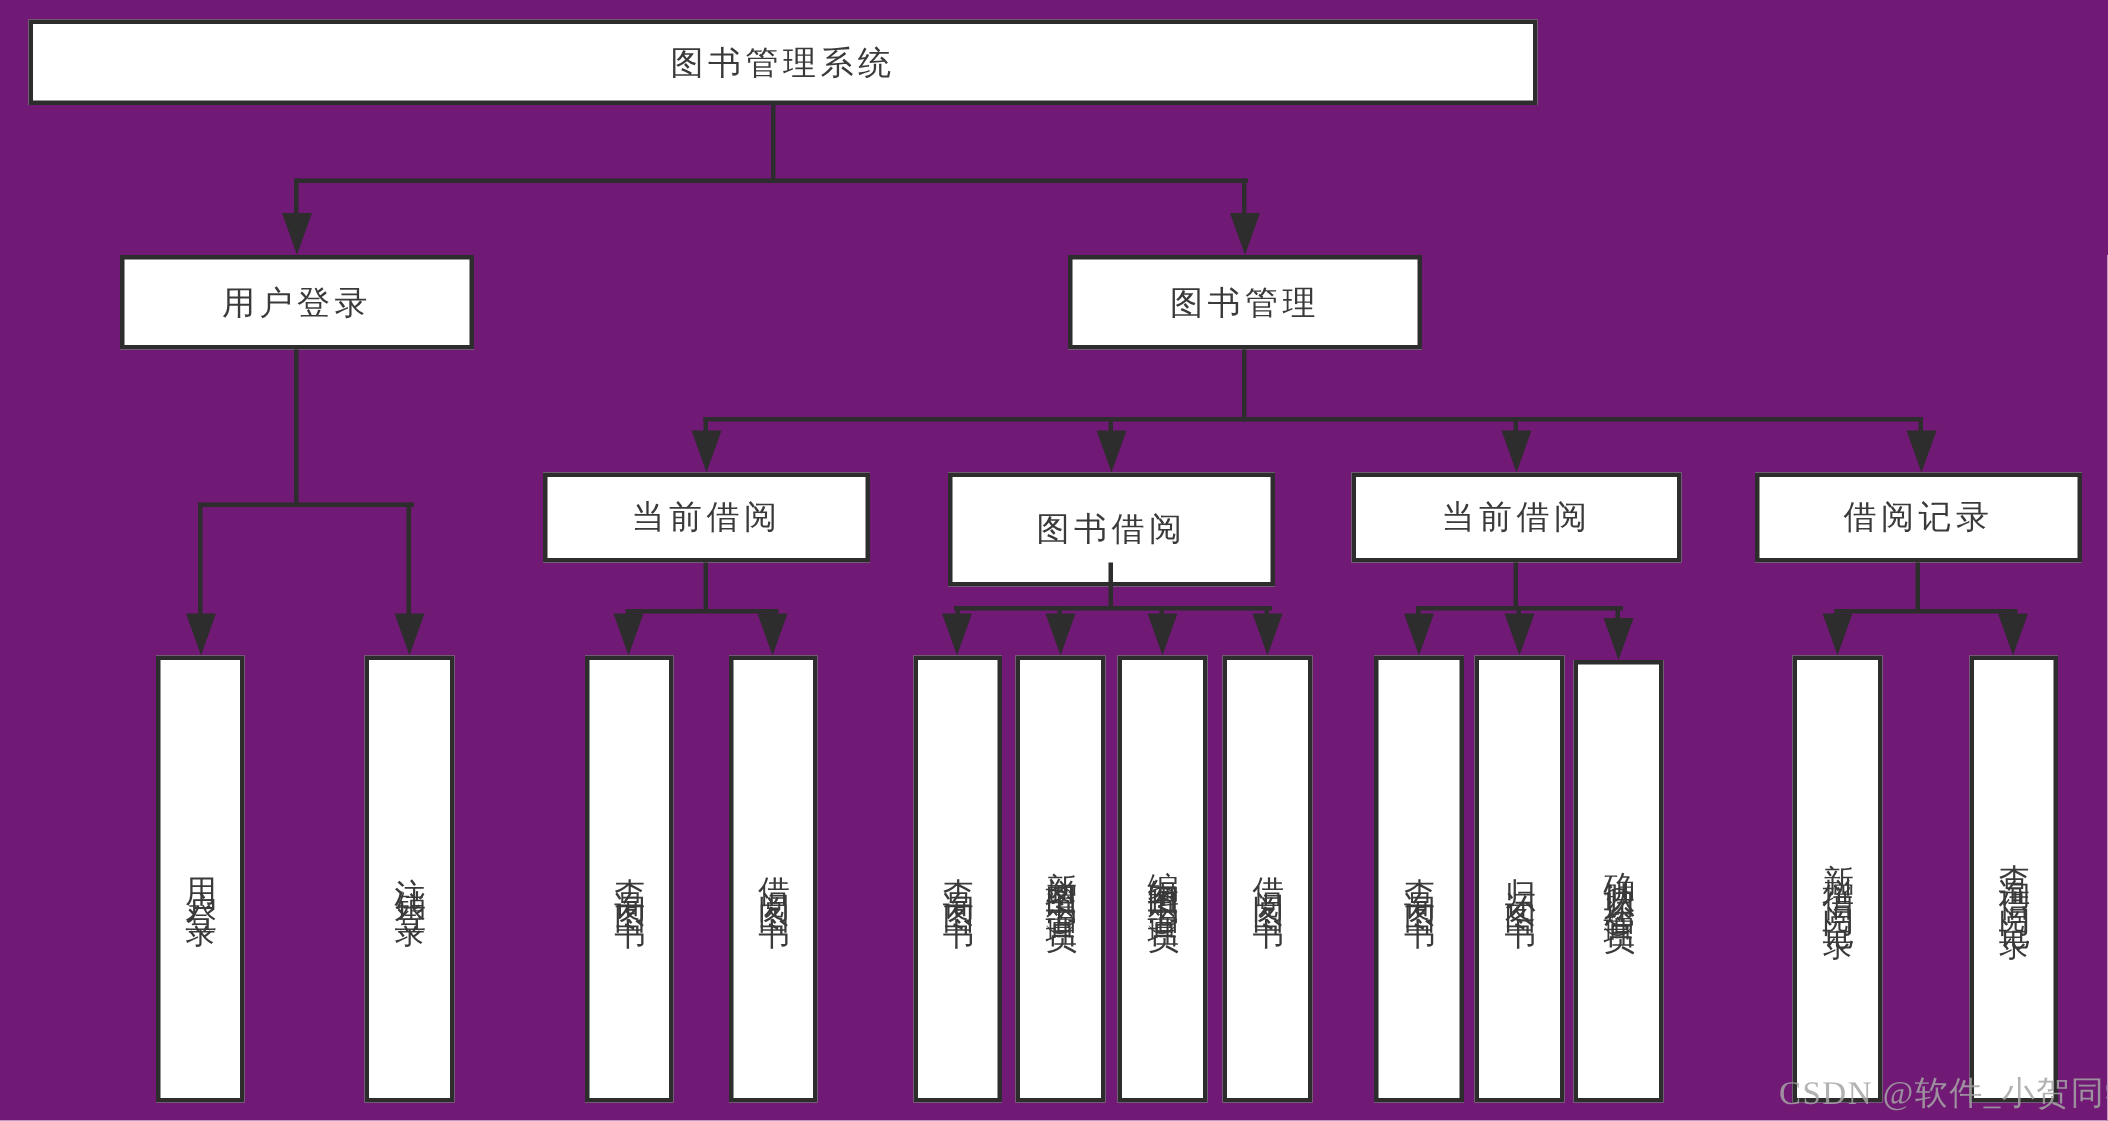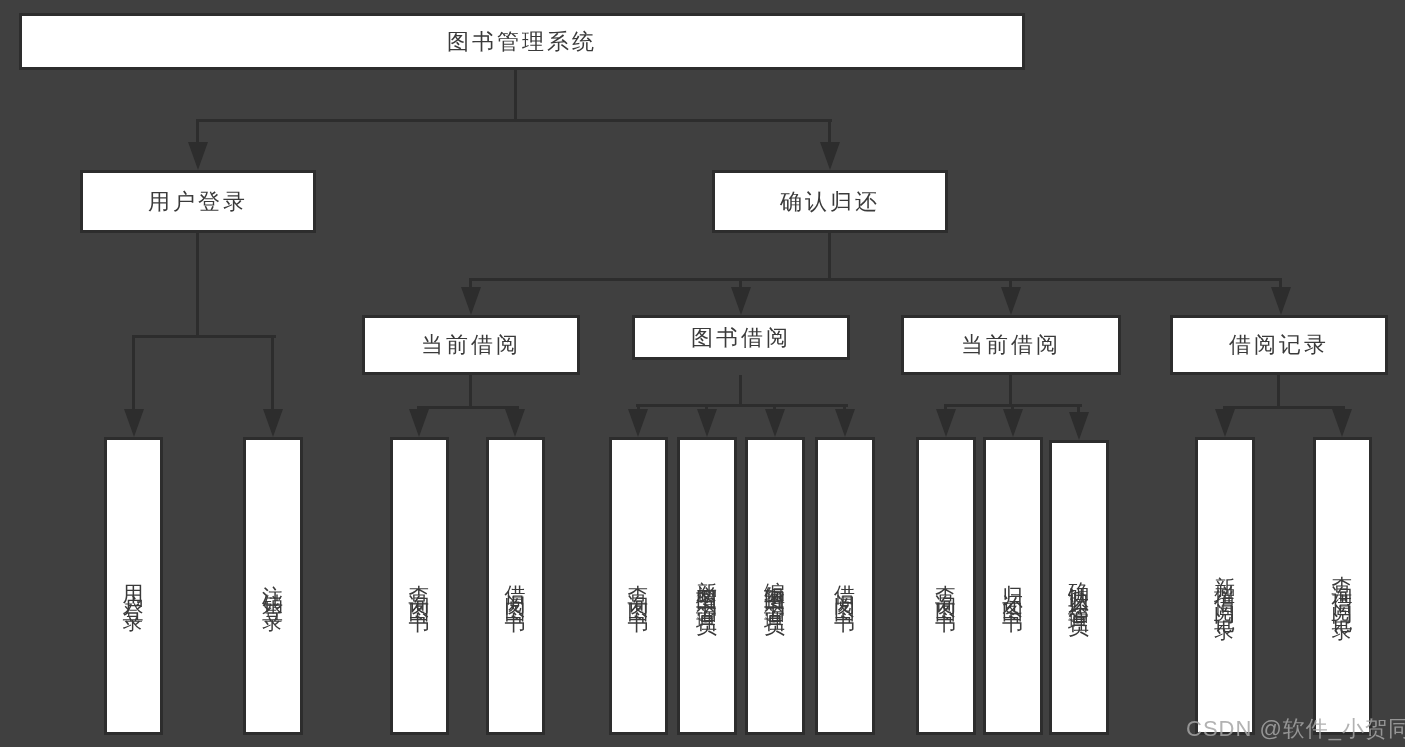--- a/index.html
+++ b/index.html
@@ -1,21 +1,21 @@
 <!DOCTYPE html>
 <html><head>
 <meta charset="utf-8">
 <style>
   html, body { margin: 0; padding: 0; background: #ffffff; }
   .canvas {
     position: relative;
     width: 1405px;
     height: 747px;
-    background: #404040;
-    font-family: Liberation Sans, sans-serif;
+    background: #701a75;
+    font-family: Liberation Serif, serif;
     overflow: hidden;
   }
   .node {
     position: absolute;
     box-sizing: border-box;
     border: 3px solid #2d2d2d;
     background: #ffffff;
     display: flex;
     align-items: center;
     justify-content: center;
@@ -67,21 +67,21 @@
   <div class="ln" style="left:196px; top:119px; width:636px; height:3px;"></div>
   <div class="ln" style="left:196px; top:119px; width:3px; height:26px;"></div>
   <div class="arrow" style="left:188px; top:142px;"></div>
   <div class="ln" style="left:828px; top:119px; width:3px; height:26px;"></div>
   <div class="arrow" style="left:820px; top:142px;"></div>
 
   <div class="node h" style="left:80px; top:170px; width:236px; height:63px;">
     <span class="lbl">用户登录</span>
   </div>
   <div class="node h" style="left:712px; top:170px; width:236px; height:63px;">
-    <span class="lbl">确认归还</span>
+    <span class="lbl">图书管理</span>
   </div>
 
   <div class="ln" style="left:196px; top:233px; width:3px; height:105px;"></div>
   <div class="ln" style="left:132px; top:335px; width:144px; height:3px;"></div>
   <div class="ln" style="left:132px; top:335px; width:3px; height:77px;"></div>
   <div class="arrow" style="left:124px; top:409px;"></div>
   <div class="ln" style="left:271px; top:335px; width:3px; height:77px;"></div>
   <div class="arrow" style="left:263px; top:409px;"></div>
 
   <div class="ln" style="left:828px; top:233px; width:3px; height:48px;"></div>
@@ -91,21 +91,21 @@
   <div class="ln" style="left:739px; top:278px; width:3px; height:12px;"></div>
   <div class="arrow" style="left:731px; top:287px;"></div>
   <div class="ln" style="left:1009px; top:278px; width:3px; height:12px;"></div>
   <div class="arrow" style="left:1001px; top:287px;"></div>
   <div class="ln" style="left:1279px; top:278px; width:3px; height:12px;"></div>
   <div class="arrow" style="left:1271px; top:287px;"></div>
 
   <div class="node h" style="left:362px; top:315px; width:218px; height:60px;">
     <span class="lbl">当前借阅</span>
   </div>
-  <div class="node h" style="left:632px; top:315px; width:218px; height:45px;">
+  <div class="node h" style="left:632px; top:315px; width:218px; height:76px;">
     <span class="lbl">图书借阅</span>
   </div>
   <div class="node h" style="left:901px; top:315px; width:220px; height:60px;">
     <span class="lbl">当前借阅</span>
   </div>
   <div class="node h" style="left:1170px; top:315px; width:218px; height:60px;">
     <span class="lbl">借阅记录</span>
   </div>
 
   <div class="ln" style="left:469px; top:375px; width:3px; height:33px;"></div>

